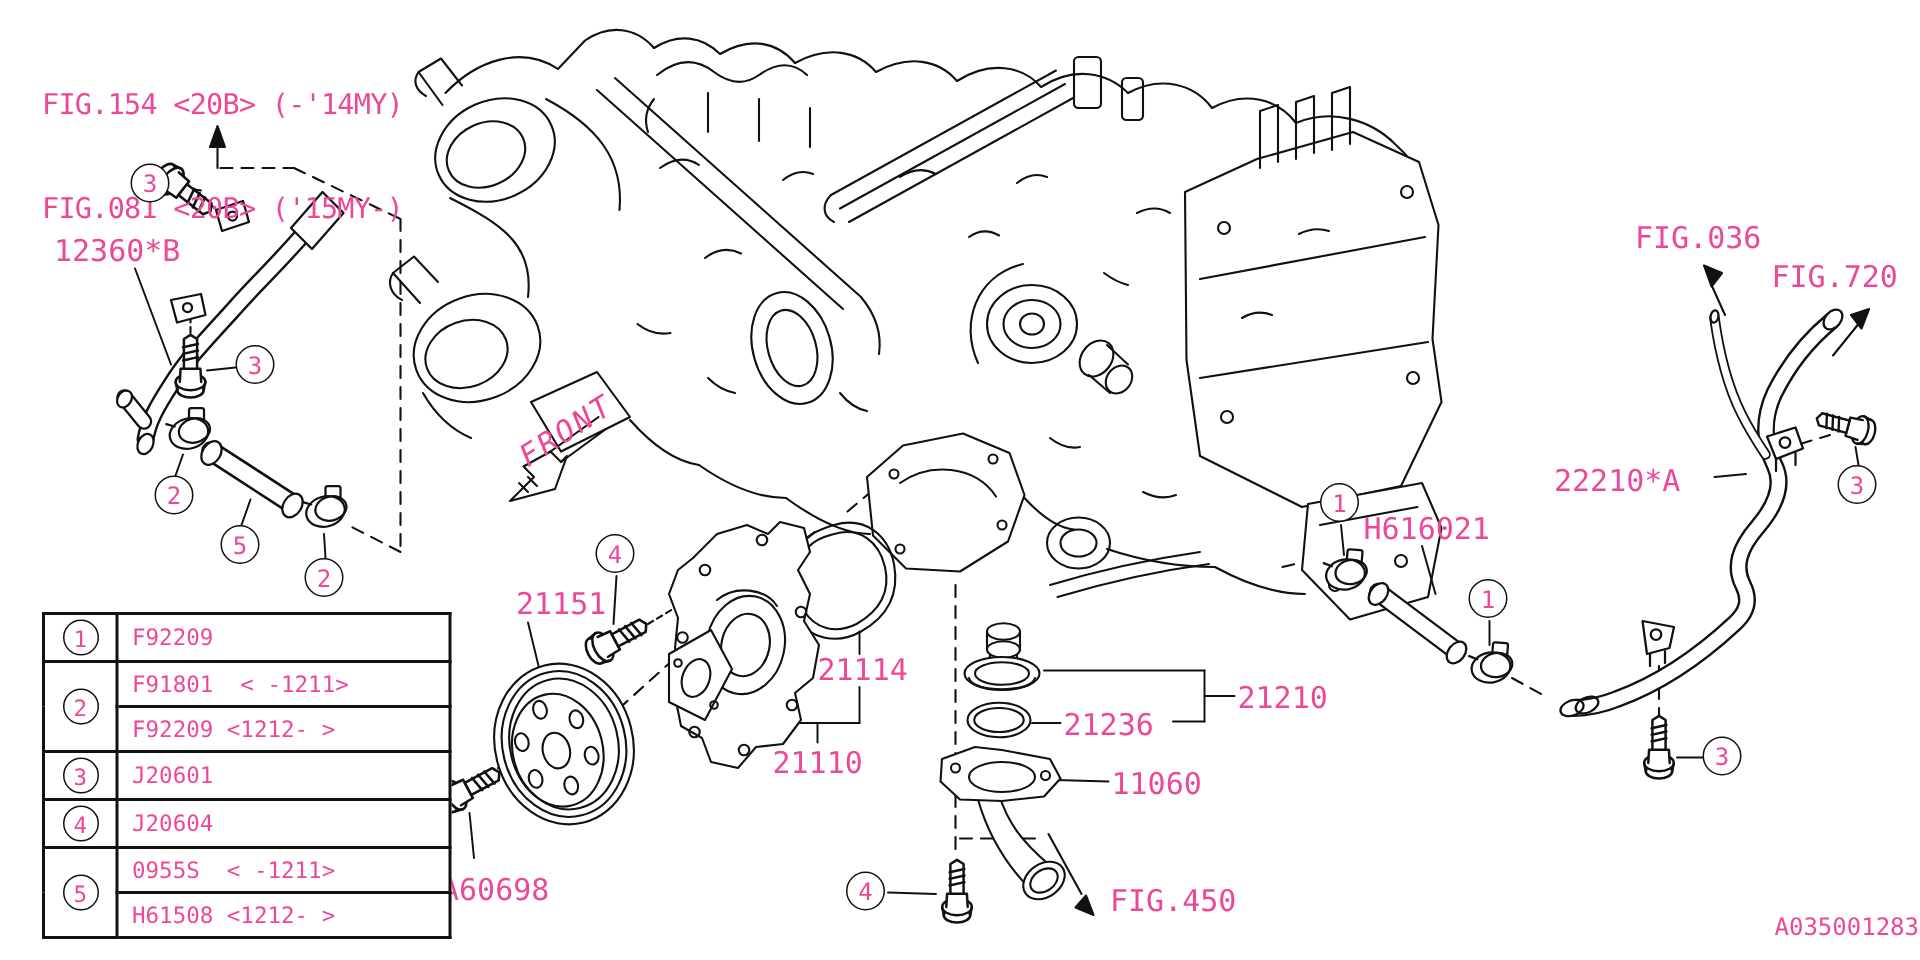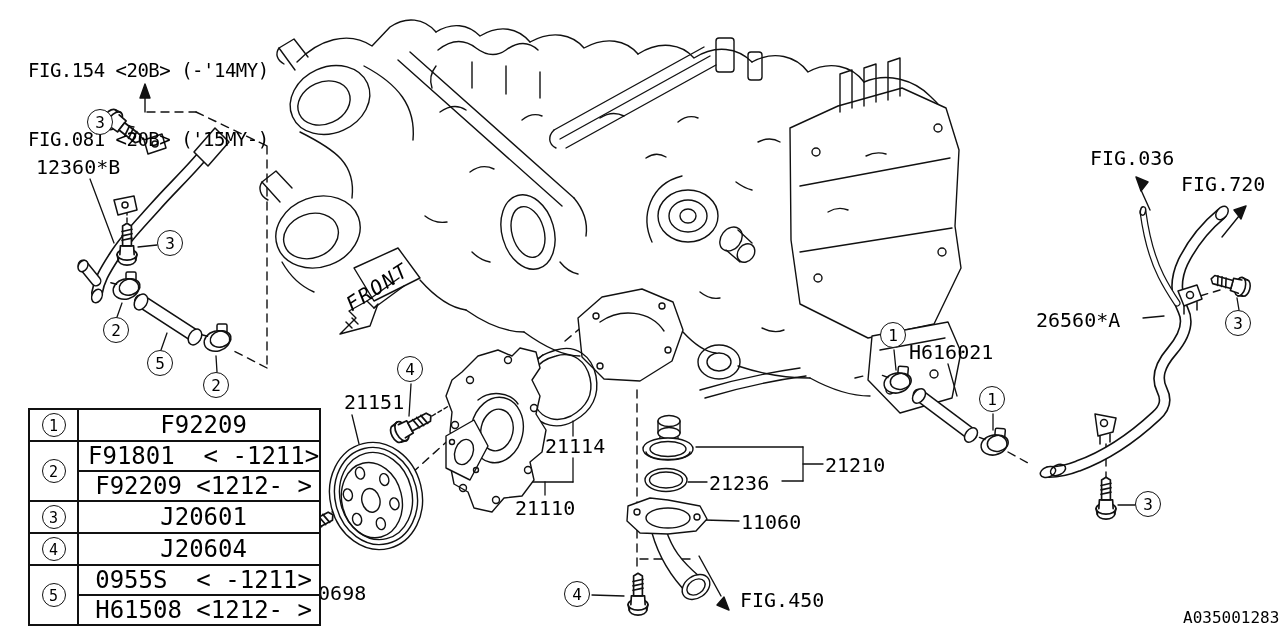--- a/index.html
+++ b/index.html
@@ -1,26 +1,26 @@
 <!DOCTYPE html>
 <html><head>
 <meta charset="utf-8">
 <style>
   html,body{margin:0;padding:0;background:#fff;}
   .stage{position:relative;width:1280px;height:640px;background:#fff;overflow:hidden;
-         font-family:"DejaVu Sans Mono",monospace;color:#000000;}
+         font-family:"DejaVu Sans Mono",monospace;color:#ec4899;}
   .stage svg{position:absolute;left:0;top:0;}
   .lbl{position:absolute;font-size:20px;line-height:1;white-space:pre;letter-spacing:0px;}
   .notes{position:absolute;left:28px;top:13px;font-size:19px;line-height:23px;letter-spacing:-0.5px;white-space:pre;}
   .co{position:absolute;width:26px;height:26px;border:1.6px solid #111;border-radius:50%;
       background:#fff;text-align:center;line-height:26px;font-size:16px;box-sizing:border-box;}
   .legend{position:absolute;left:28px;top:408px;border-collapse:collapse;background:#fff;}
   .legend td{border:2px solid #111;height:28px;}
   .legend td.n{width:45px;text-align:center;}
-  .legend td.p{width:195px;padding:0 0 0 9px;font-size:24px;white-space:pre;text-align:center;}
+  .legend td.p{width:195px;padding:0 16px 0 9px;font-size:15px;white-space:pre;}
   .circ{display:inline-block;width:24px;height:24px;border:1.6px solid #111;border-radius:50%;
         text-align:center;line-height:24px;font-size:15px;box-sizing:border-box;}
   .front{position:absolute;left:348px;top:294px;font-size:20px;font-style:italic;
          transform:rotate(-33deg);transform-origin:0 50%;letter-spacing:2px;}
   .dwg{position:absolute;left:1183px;top:608px;font-size:16px;}
 </style>
 </head>
 <body>
 
 <div class="stage">
@@ -331,21 +331,21 @@
 <div class="lbl" style="left:36px;top:157px">12360*B</div>
 <div class="lbl" style="left:344px;top:392px">21151</div>
 <div class="lbl" style="left:545px;top:436px">21114</div>
 <div class="lbl" style="left:515px;top:498px">21110</div>
 <div class="lbl" style="left:294px;top:583px">A60698</div>
 <div class="lbl" style="left:825px;top:455px">21210</div>
 <div class="lbl" style="left:709px;top:473px">21236</div>
 <div class="lbl" style="left:741px;top:512px">11060</div>
 <div class="lbl" style="left:740px;top:590px">FIG.450</div>
 <div class="lbl" style="left:909px;top:342px">H616021</div>
-<div class="lbl" style="left:1036px;top:310px">26560*A</div>
+<div class="lbl" style="left:1036px;top:310px">22210*A</div>
 <div class="lbl" style="left:1090px;top:148px">FIG.036</div>
 <div class="lbl" style="left:1181px;top:174px">FIG.720</div>
 <div class="front">FRONT</div>
 <div class="dwg">A035001283</div>
 
 <div class="co" style="left:87px;top:109px">3</div>
 <div class="co" style="left:157px;top:230px">3</div>
 <div class="co" style="left:103px;top:317px">2</div>
 <div class="co" style="left:147px;top:350px">5</div>
 <div class="co" style="left:203px;top:372px">2</div>

